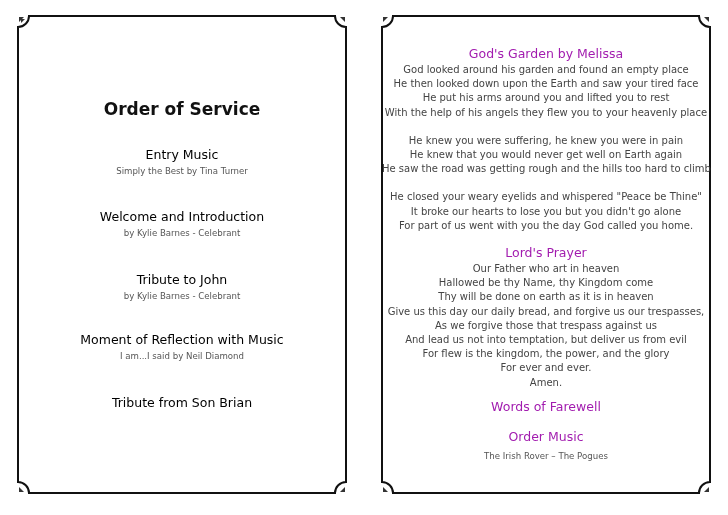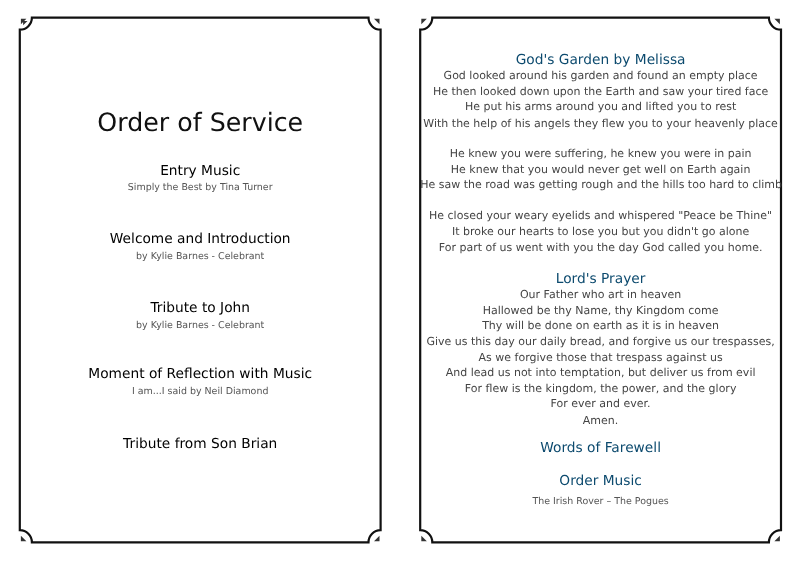--- a/index.html
+++ b/index.html
@@ -3,26 +3,26 @@
 <meta charset="utf-8">
 <style>
   html, body { margin:0; padding:0; background:#ffffff; }
   body { width:728px; height:515px; position:relative; overflow:hidden;
          font-family:"DejaVu Sans", sans-serif; color:#111; }
   .page { position:absolute; top:16px; width:328px; height:477px; }
   .page svg.frame { position:absolute; left:0; top:0; width:100%; height:100%; overflow:visible; }
   #left-page { left:18px; }
   #right-page { left:382px; }
   .content { position:absolute; left:0; right:0; text-align:center; }
-  .title-big { font-size:23px; font-weight:normal; color:#111; letter-spacing:0; }
+  .title-big { font-size:17px; font-weight:bold; color:#111; letter-spacing:0; }
   .h { font-size:12.5px; color:#000000; font-weight:normal; }
   .sub { font-size:8.6px; color:#555; margin-top:4px; }
   .poem-line { font-size:10px; color:#444; line-height:14.2px; white-space:nowrap; }
   .stanza { margin-bottom:14px; }
-  .h2 { font-size:12.5px; color:#0c4a6e; }
+  .h2 { font-size:12.5px; color:#a21caf; }
 </style>
 </head>
 <body>
 
 <div class="page" id="left-page">
   <svg class="frame" viewBox="0 0 328 477" preserveAspectRatio="none">
     <path d="M11,0 L317,0 A11,11 0 0 0 328,11 L328,466 A11,11 0 0 0 317,477 L11,477 A11,11 0 0 0 0,466 L0,11 A11,11 0 0 0 11,0 Z" fill="none" stroke="#111" stroke-width="2"></path>
     <path d="M1,1 L6,1 L1,6 Z M3,3 L7,3 L3,7Z" fill="#333"></path>
     <path d="M327,1 L322,1 L327,6 Z" fill="#333"></path>
     <path d="M1,476 L6,476 L1,471 Z" fill="#333"></path>

